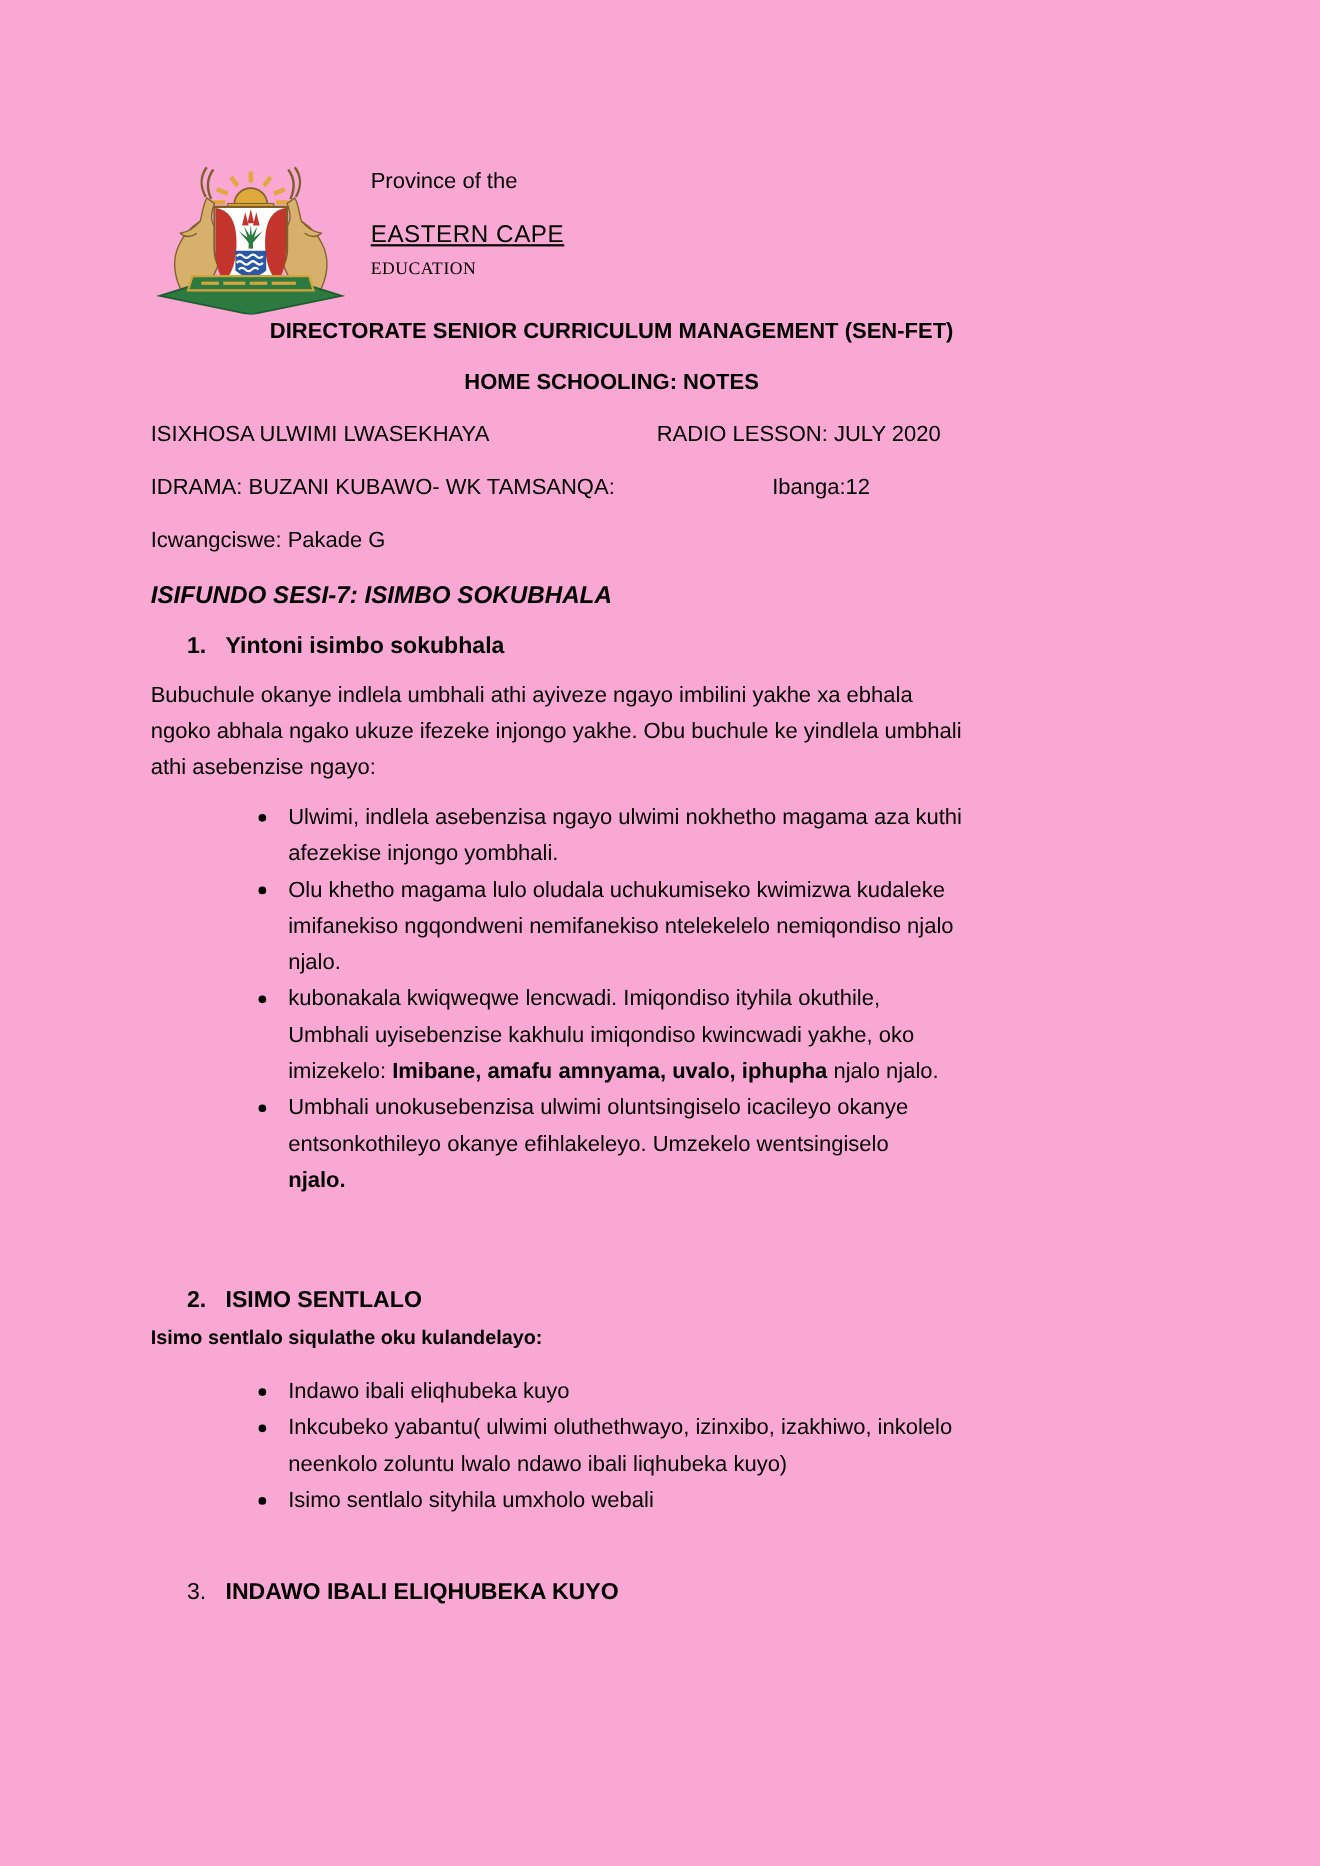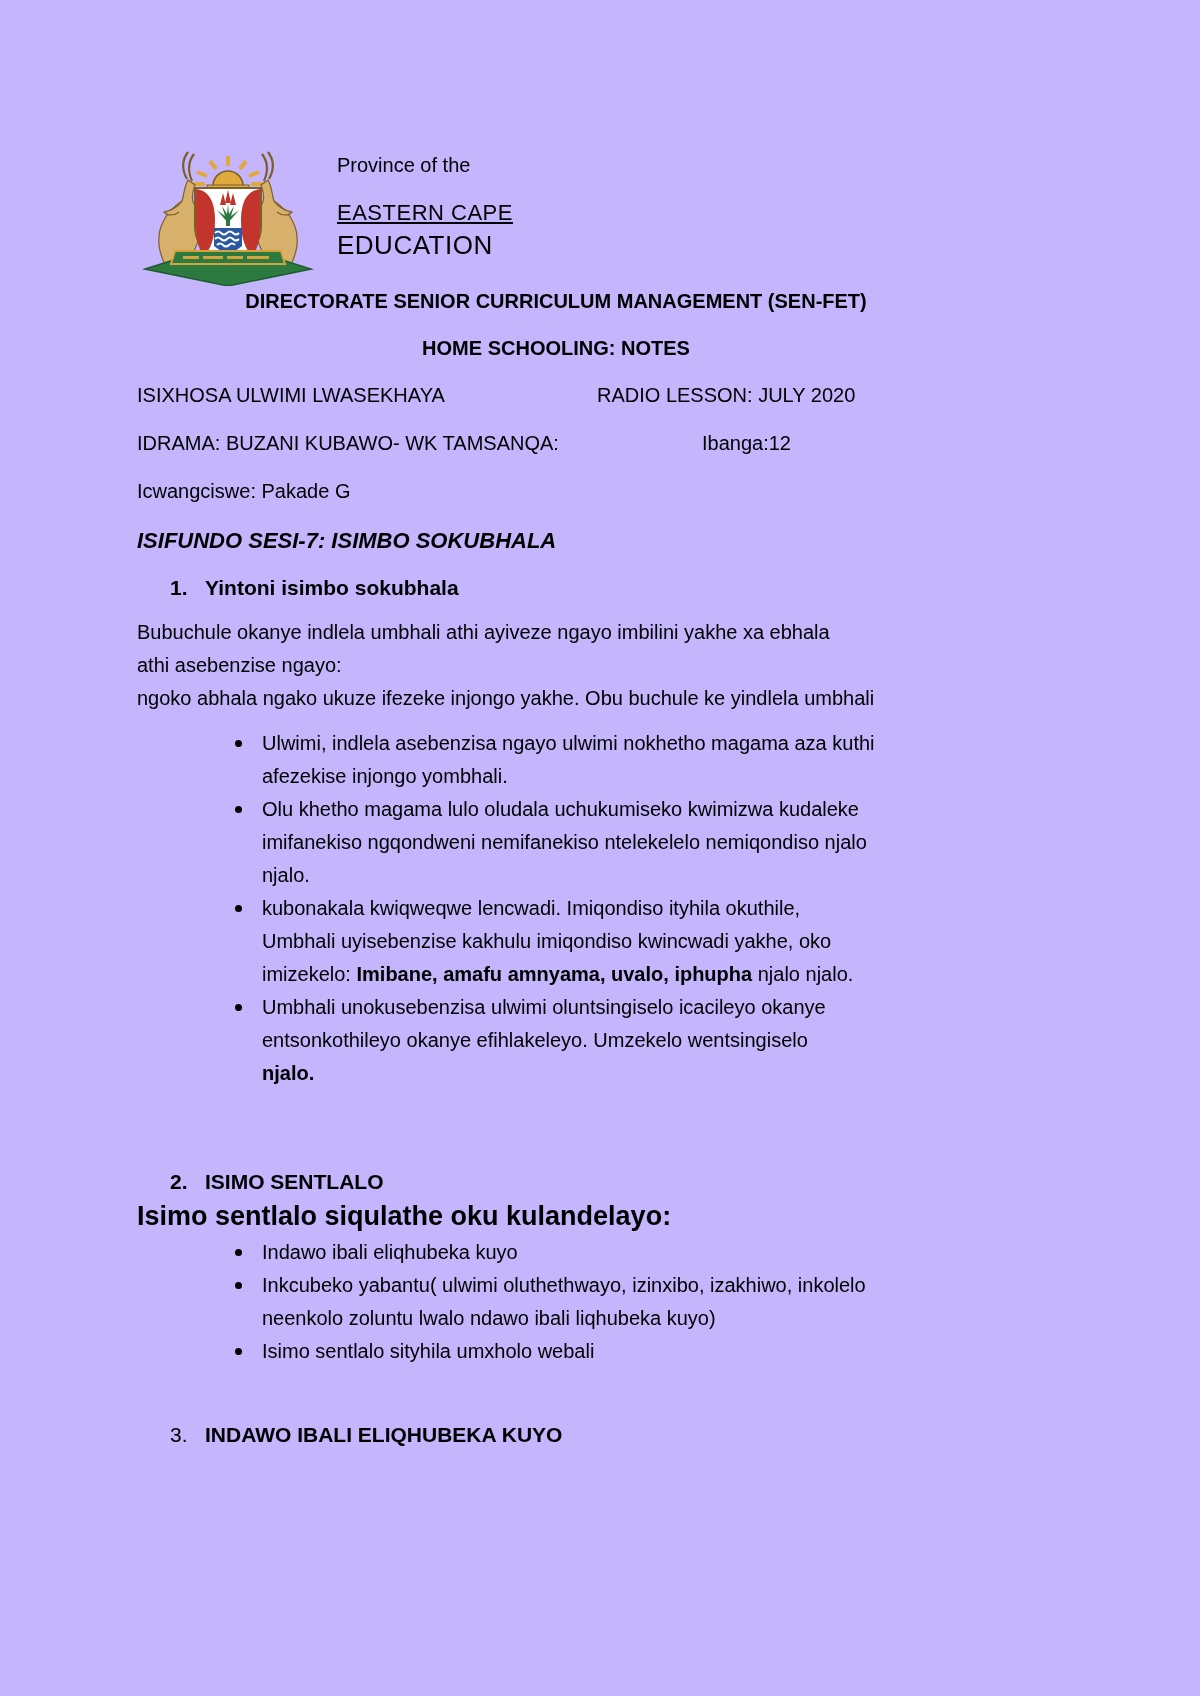--- a/index.html
+++ b/index.html
@@ -1,48 +1,48 @@
 <!DOCTYPE html>
 <html><head>
 <meta charset="utf-8">
 <style>
   html,body{margin:0;padding:0;background:#ffffff;}
   .page{
     position:relative;
     width:1200px;height:1696px;
-    background:#c4b5fd;
+    background:#f9a8d4;
     font-family:"Liberation Sans", sans-serif;
     color:#000;
     overflow:hidden;
   }
   .content{position:absolute;left:137px;top:148px;width:950px;}
 
   
   .header-row{display:flex;align-items:flex-start;height:138px;margin-bottom:4px;}
   .logo-wrap{width:182px;height:138px;flex:0 0 auto;}
   .province-block{margin-left:18px;padding-top:6px;}
   .province-line{font-size:20px;line-height:23px;margin-bottom:23px;}
   .province-name{font-size:22px;line-height:26px;text-decoration:underline;letter-spacing:.5px;}
-  .department{font-size:26px;line-height:26px;margin-top:6px;letter-spacing:.5px;}
+  .department{font-size:16px;line-height:26px;margin-top:6px;letter-spacing:.5px;font-family:Liberation Serif, serif;}
 
   .center-head{width:838px;text-align:center;font-weight:bold;font-size:20px;line-height:23px;margin-bottom:24px;}
 
   .meta-line{font-size:20px;line-height:23px;margin-bottom:25px;white-space:nowrap;}
   .tab-a{display:inline-block;width:460px;}
   .tab-b{display:inline-block;width:565px;}
 
   .lesson-title{font-size:22px;line-height:26px;font-weight:bold;margin:0 0 22px 0;font-style:italic;}
 
   .numbered{font-size:21px;line-height:24px;font-weight:bold;padding-left:33px;}
   .numbered .num{display:inline-block;width:35px;}
   .num-plain{font-weight:normal;}
   .sec1{margin-bottom:16px;}
   .sec2{margin-top:80px;margin-bottom:10px;}
   .sec3{margin-top:55px;}
-  .subhead{font-size:27px;line-height:24px;font-weight:bold;margin-bottom:8px;}
+  .subhead{font-size:18px;line-height:24px;font-weight:bold;margin-bottom:21px;}
 
   .body-par{font-size:20px;line-height:32px;margin:0 0 12px 0;}
 
   ul.bullets{list-style:none;margin:0;padding:0;font-size:20px;line-height:33px;}
   ul.bullets li{position:relative;padding-left:125px;}
   ul.bullets li::before{
     content:"";position:absolute;left:98px;top:13px;
     width:7px;height:7px;border-radius:50%;background:#000;
   }
   .b{font-weight:bold;}
@@ -144,22 +144,22 @@
     <div class="meta-line">Icwangciswe: Pakade G</div>
 
     <h1 class="lesson-title">ISIFUNDO SESI-7: ISIMBO SOKUBHALA</h1>
 
     <div class="numbered sec1">
       <span class="num">1.</span><span>Yintoni isimbo sokubhala</span>
     </div>
 
     <div class="body-par">
       <div class="ln">Bubuchule okanye indlela umbhali athi ayiveze ngayo imbilini yakhe xa ebhala</div>
+      <div class="ln">ngoko abhala ngako ukuze ifezeke injongo yakhe. Obu buchule ke yindlela umbhali</div>
       <div class="ln">athi asebenzise ngayo:</div>
-      <div class="ln">ngoko abhala ngako ukuze ifezeke injongo yakhe. Obu buchule ke yindlela umbhali</div>
     </div>
 
     <ul class="bullets">
       <li>
         <div class="ln"><span>Ulwimi, indlela asebenzisa ngayo ulwimi nokhetho magama aza kuthi</span></div>
         <div class="ln"><span>afezekise injongo yombhali.</span></div>
       </li>
       <li>
         <div class="ln"><span>Olu khetho magama lulo oludala uchukumiseko kwimizwa kudaleke</span></div>
         <div class="ln"><span>imifanekiso ngqondweni nemifanekiso ntelekelelo nemiqondiso njalo</span></div>

